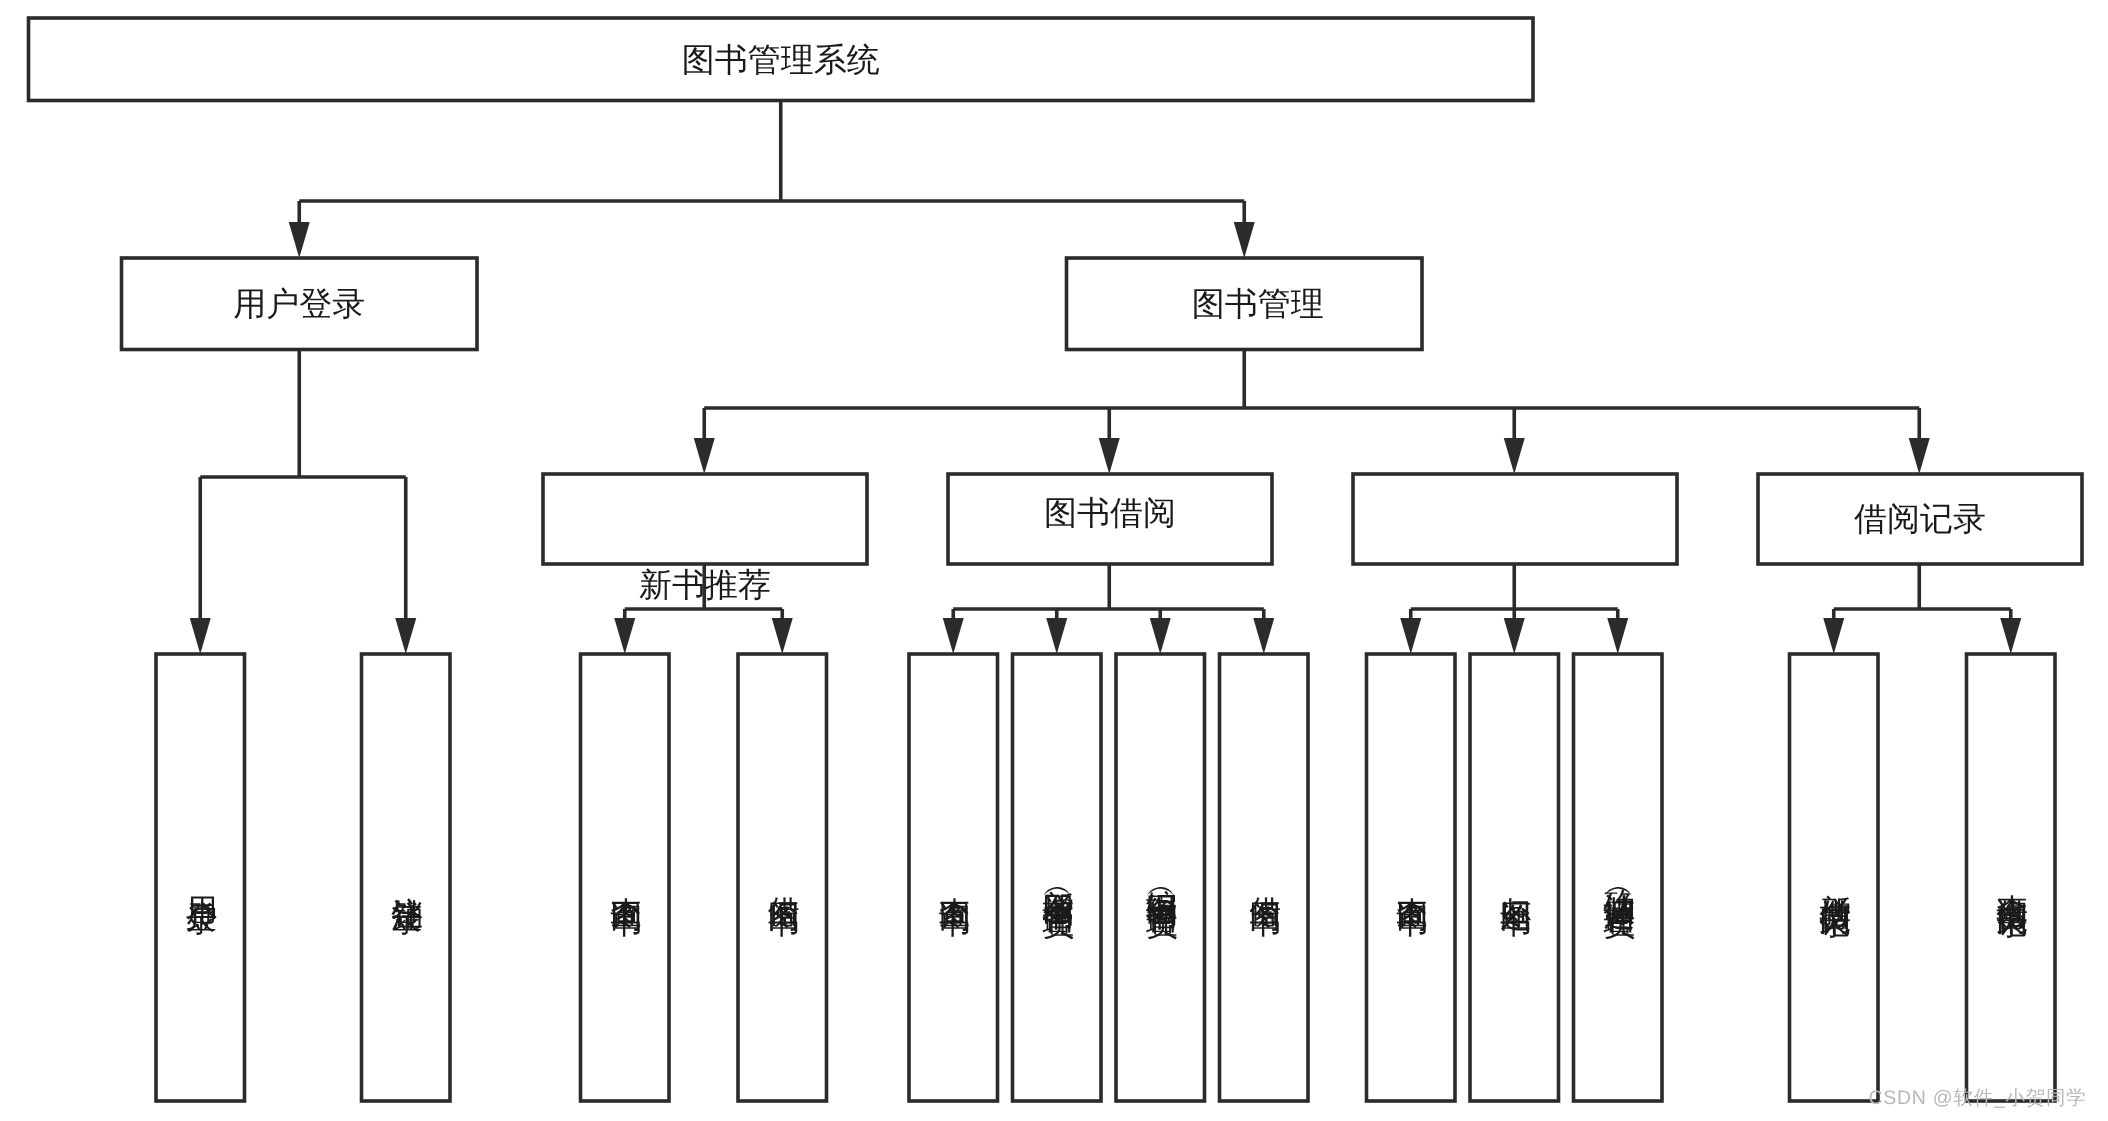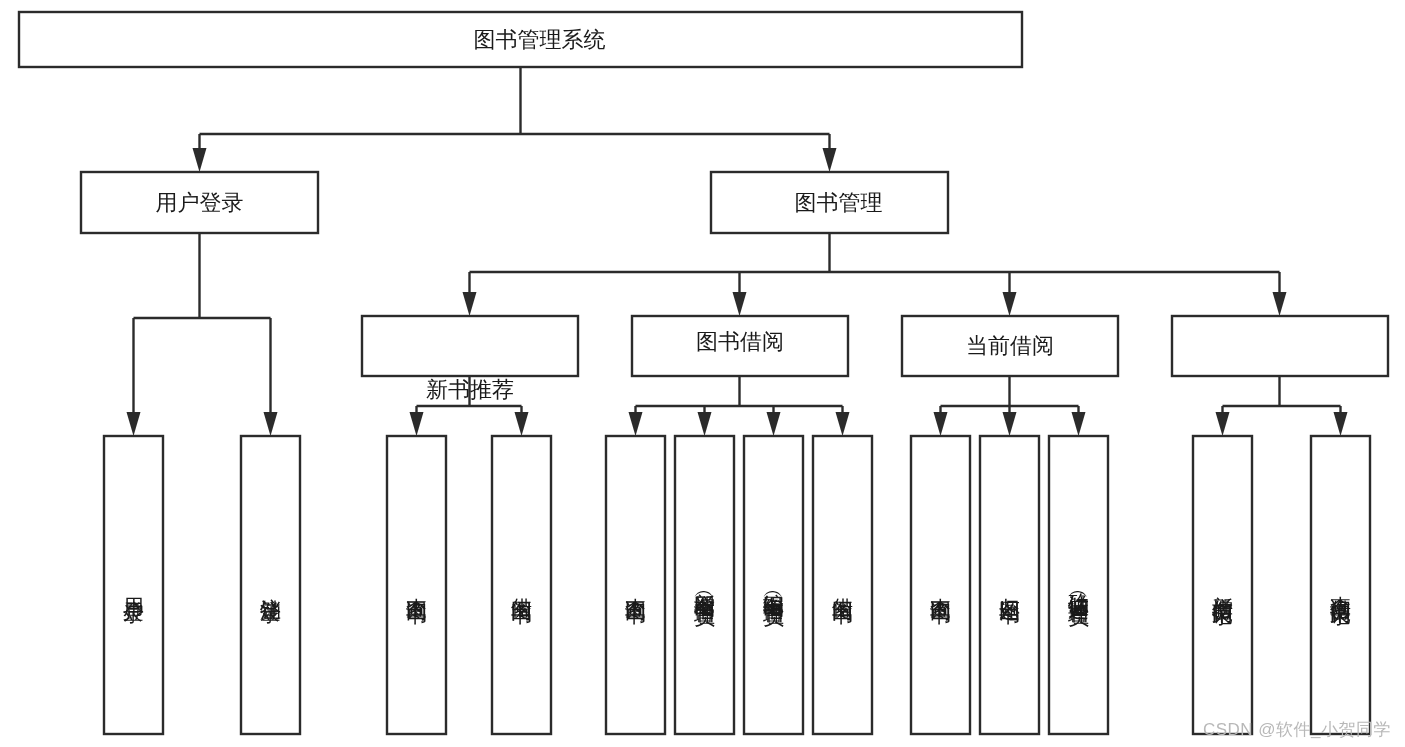--- a/index.html
+++ b/index.html
@@ -64,21 +64,21 @@
     font-family: "Liberation Sans", "DejaVu Sans", sans-serif;
     font-size: 22px;
     color: #1a1a1a;
     white-space: nowrap;
   }
   #watermark {
     position: absolute;
     right: 14px;
     bottom: 6px;
     font-family: "Liberation Sans", "DejaVu Sans", sans-serif;
-    font-size: 17px;
+    font-size: 13px;
     color: #b8b8b8;
     letter-spacing: 0.5px;
     user-select: none;
     pointer-events: none;
   }
 </style>
 </head>
 <body>
 
 <div id="diagram-root">
@@ -189,39 +189,39 @@
 
     <rect class="node-box" x="911" y="436" width="59" height="298"></rect>
     <rect class="node-box" x="980" y="436" width="59" height="298"></rect>
     <rect class="node-box" x="1049" y="436" width="59" height="298"></rect>
 
     <rect class="node-box" x="1193" y="436" width="59" height="298"></rect>
     <rect class="node-box" x="1311" y="436" width="59" height="298"></rect>
   </svg>
 
   
-  <div class="hlabel-wrap" style="left:19px; top:12px; width:1003px; height:55px;margin-left:19px;">
+  <div class="hlabel-wrap" style="left:19px; top:12px; width:1003px; height:55px;">
     <span class="hlabel-text">图书管理系统</span>
   </div>
 
   <div class="hlabel-wrap" style="left:81px; top:172px; width:237px; height:61px;">
     <span class="hlabel-text">用户登录</span>
   </div>
   <div class="hlabel-wrap" style="left:711px; top:172px; width:255px; height:61px;">
     <span class="hlabel-text">图书管理</span>
   </div>
 
   <div class="hlabel-wrap" style="left:362px; top:316px; width:216px; height:60px;margin-top:44px;">
     <span class="hlabel-text">新书推荐</span>
   </div>
   <div class="hlabel-wrap" style="left:632px; top:316px; width:216px; height:52px;">
     <span class="hlabel-text">图书借阅</span>
   </div>
-  <div class="hlabel-wrap" style="left:902px; top:316px; width:216px; height:60px;">
-    <span class="hlabel-text">当前借阅</span>
+  <div class="hlabel-wrap" style="left:1172px; top:316px; width:216px; height:60px;">
+    <span class="hlabel-text">借阅记录</span>
   </div>
 
   
   <div class="vlabel-wrap" style="left:104px; top:436px; width:59px; height:298px;">
     <span class="vlabel-text">用户登录</span>
   </div>
   <div class="vlabel-wrap" style="left:241px; top:436px; width:59px; height:298px;">
     <span class="vlabel-text">注销登录</span>
   </div>
 

